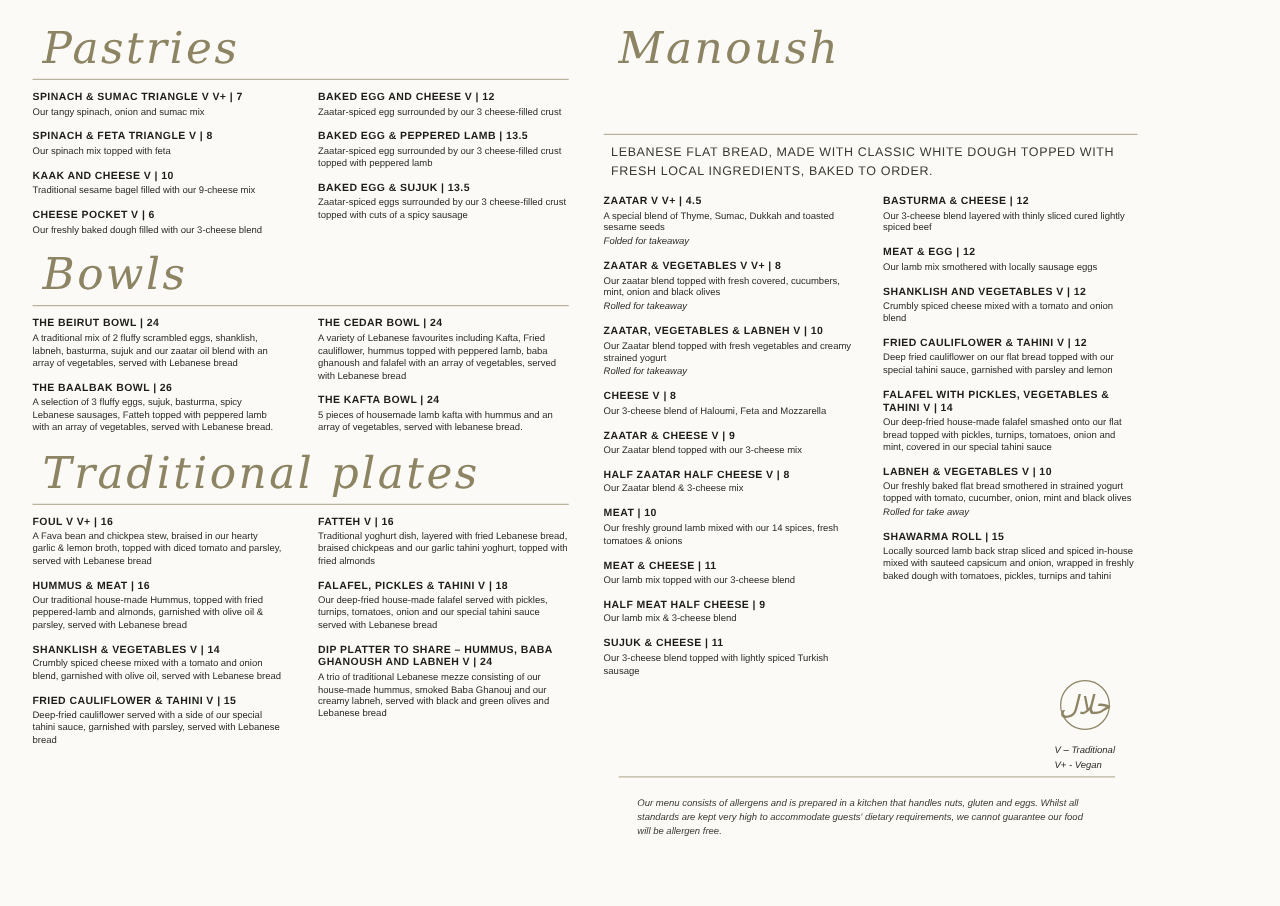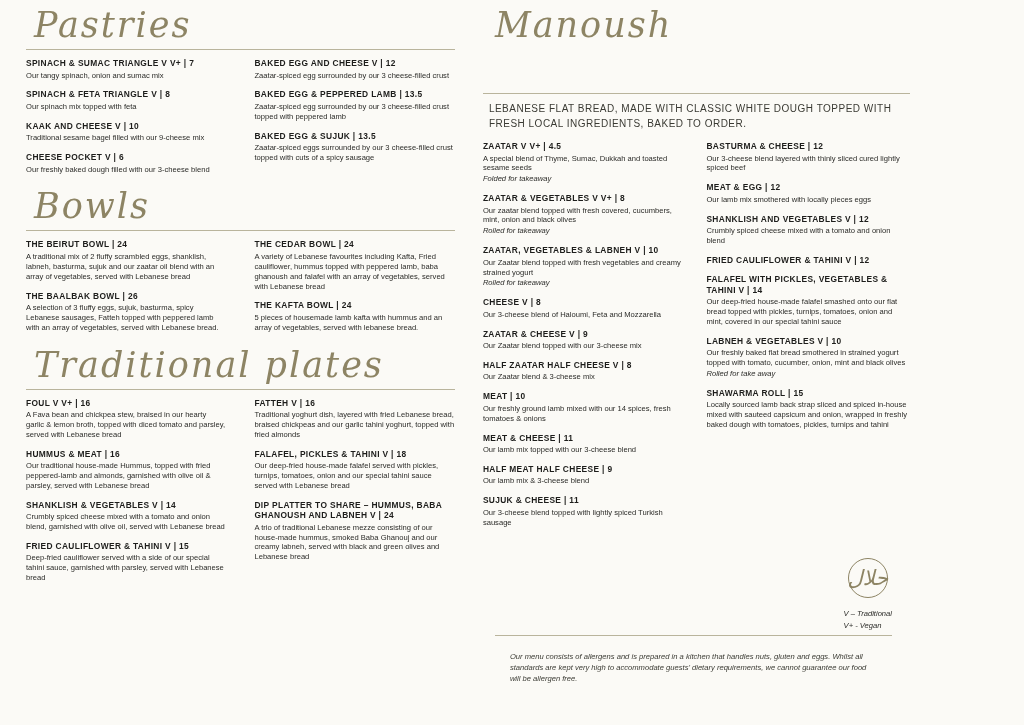--- a/index.html
+++ b/index.html
@@ -13,21 +13,21 @@
     font-family: "Liberation Sans", sans-serif;
     color: #1d1d1b;
     overflow: hidden;
     position: relative;
   }
   .page {
     position: relative;
     width: 936px;
     height: 725px;
     box-sizing: border-box;
-    padding: 8px 26px;
+    padding: 22px 26px;
     display: flex;
   }
   .left-page {
     width: 500px;
     position: relative;
     padding-right: 14px;
     box-sizing: border-box;
   }
   .right-page {
     width: 498px;
@@ -322,28 +322,29 @@
         </div>
       </div>
 
       <div class="manoush-col">
         <div class="item">
           <p class="item-title">BASTURMA &amp; CHEESE | 12</p>
           <p class="item-desc">Our 3-cheese blend layered with thinly sliced cured lightly spiced beef</p>
         </div>
         <div class="item">
           <p class="item-title">MEAT &amp; EGG | 12</p>
-          <p class="item-desc">Our lamb mix smothered with locally pieces eggs</p>
+          <p class="item-desc">Our lamb mix smothered with locally sausage eggs</p>
         </div>
         <div class="item">
           <p class="item-title">SHANKLISH AND VEGETABLES V | 12</p>
           <p class="item-desc">Crumbly spiced cheese mixed with a tomato and onion blend</p>
         </div>
         <div class="item">
           <p class="item-title">FRIED CAULIFLOWER &amp; TAHINI V | 12</p>
+          <p class="item-desc">Deep fried cauliflower on our flat bread topped with our special tahini sauce, garnished with parsley and lemon</p>
         </div>
         <div class="item">
           <p class="item-title">FALAFEL WITH PICKLES, VEGETABLES &amp; TAHINI V | 14</p>
           <p class="item-desc">Our deep-fried house-made falafel smashed onto our flat bread topped with pickles, turnips, tomatoes, onion and mint, covered in our special tahini sauce</p>
         </div>
         <div class="item">
           <p class="item-title">LABNEH &amp; VEGETABLES V | 10</p>
           <p class="item-desc">Our freshly baked flat bread smothered in strained yogurt topped with tomato, cucumber, onion, mint and black olives</p>
           <p class="item-note">Rolled for take away</p>
         </div>

